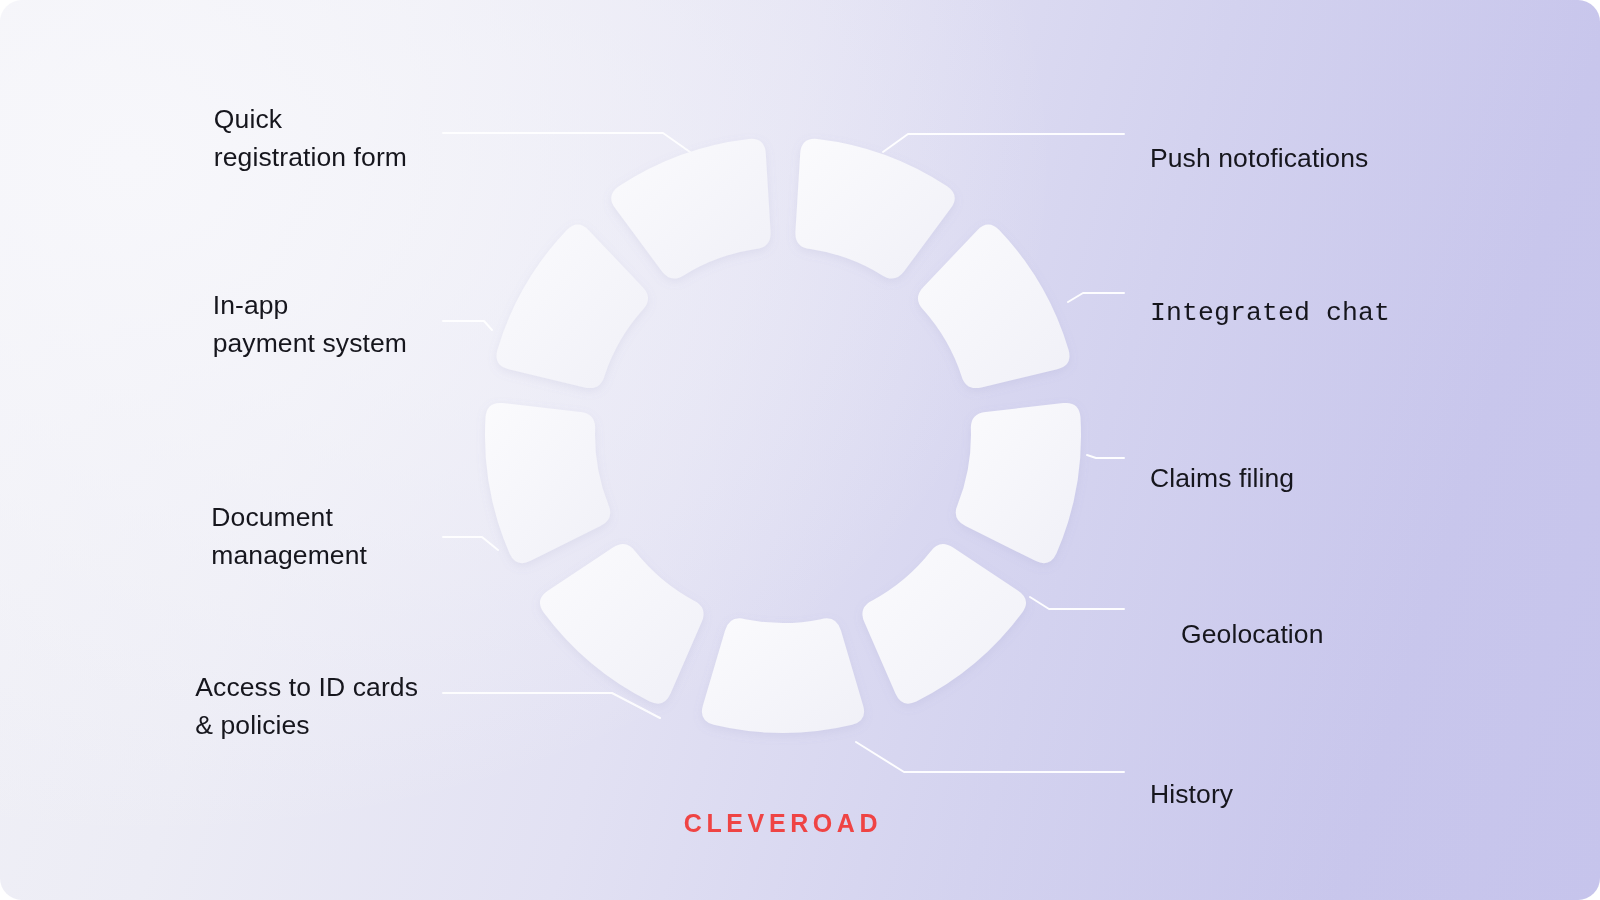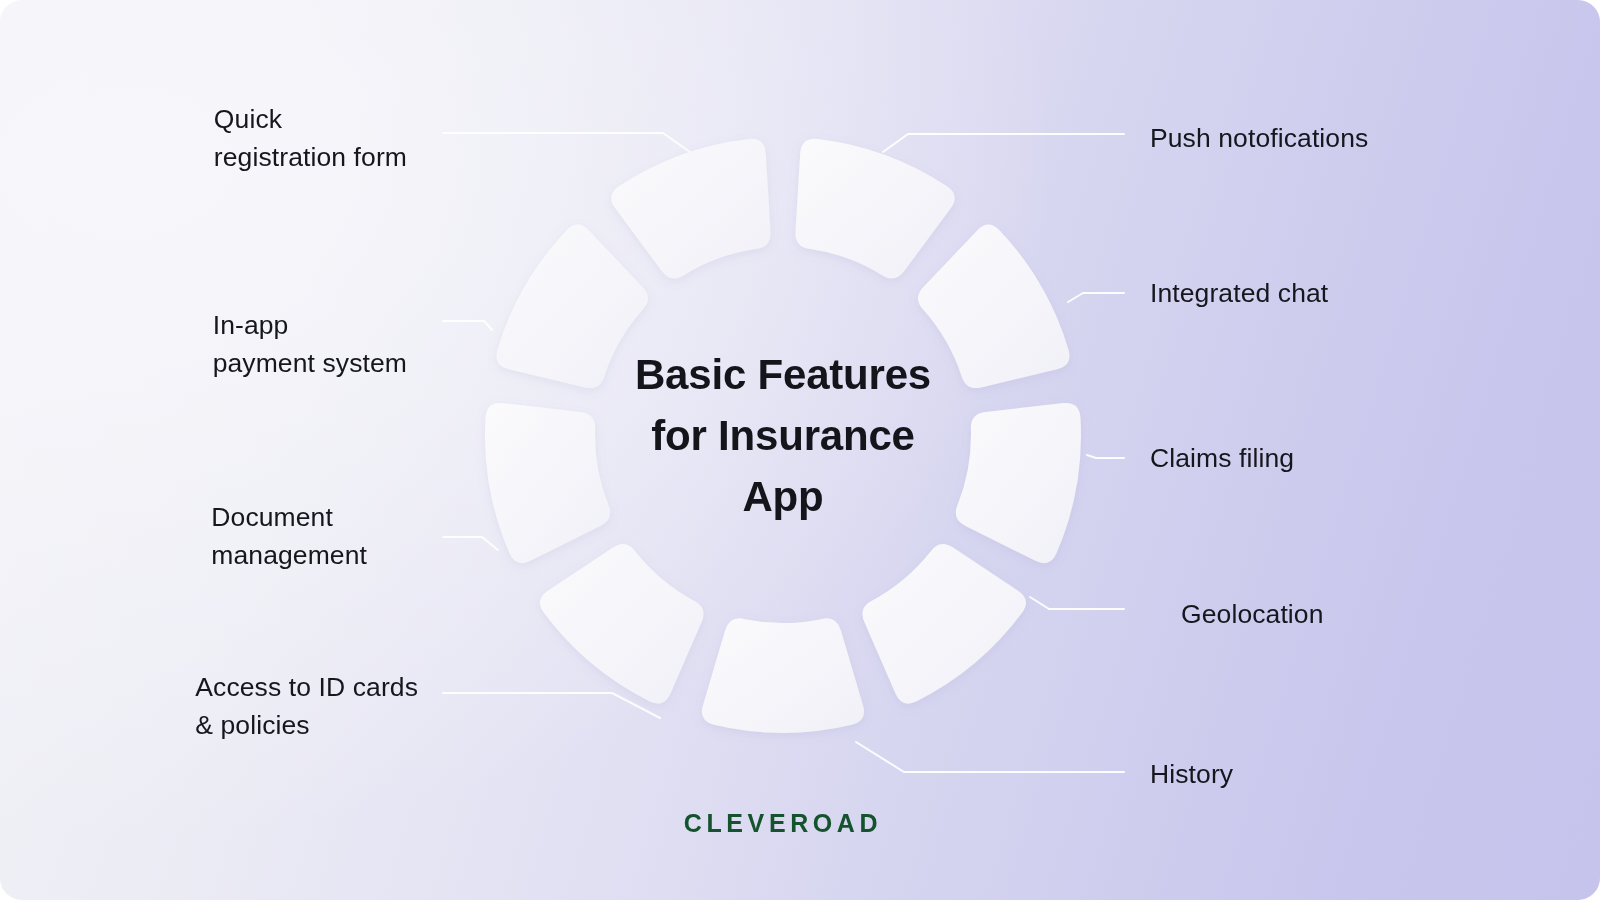--- a/index.html
+++ b/index.html
@@ -48,21 +48,21 @@
   .label {
     position: absolute;
     color: #16161d;
     font-size: 26.5px;
     line-height: 38px;
     letter-spacing: .1px;
     white-space: pre-line;
     font-weight: 400;
   }
   .label.left  { text-align: left; transform: translateY(-50%); }
-  .label.right { text-align: left;  transform: translateY(-50%); }
+  .label.right { text-align: left;  transform: translateY(-50%); margin-top: 20px; }
 
   
   #center-title {
     position: absolute;
     left: 783px;
     top: 435px;
     transform: translate(-50%, -50%);
     width: 420px;
     text-align: center;
     color: #14141b;
@@ -72,21 +72,21 @@
     letter-spacing: -.2px;
     white-space: pre-line;
   }
 
   
   #watermark {
     position: absolute;
     left: 783px;
     top: 823px;
     transform: translate(-50%, -50%);
-    color: #14532d;
+    color: #ef4444;
     font-size: 25px;
     font-weight: 700;
     letter-spacing: 4.6px;
   }
 </style>
 </head>
 <body>
 
 <div id="canvas">
   <div id="card"></div>
@@ -120,36 +120,33 @@
         <path d="M 1080.47 417.20 A 298 298 0 0 1 1056.44 553.46 Q 1049.69 567.97 1035.37 560.83 L 965.57 526.02 Q 951.25 518.89 957.77 504.28 A 188 188 0 0 0 970.92 429.67 Q 969.79 413.72 985.69 411.91 L 1063.19 403.08 Q 1079.08 401.27 1080.47 417.20 Z" fill="url(#segGrad)"></path>
         <path d="M 1022.31 612.58 A 298 298 0 0 1 916.32 701.51 Q 901.83 708.28 895.45 693.61 L 864.34 622.08 Q 857.96 607.41 872.35 600.41 A 188 188 0 0 0 930.38 551.71 Q 939.77 538.76 953.11 547.60 L 1018.16 590.65 Q 1031.50 599.48 1022.31 612.58 Z" fill="url(#segGrad)"></path>
         <path d="M 852.18 724.86 A 298 298 0 0 1 713.82 724.86 Q 698.36 720.73 702.91 705.39 L 725.06 630.60 Q 729.61 615.26 745.12 619.14 A 188 188 0 0 0 820.88 619.14 Q 836.39 615.26 840.94 630.60 L 863.09 705.39 Q 867.64 720.73 852.18 724.86 Z" fill="url(#segGrad)"></path>
         <path d="M 649.68 701.51 A 298 298 0 0 1 543.69 612.58 Q 534.50 599.48 547.84 590.65 L 612.89 547.60 Q 626.23 538.76 635.62 551.71 A 188 188 0 0 0 693.65 600.41 Q 708.04 607.41 701.66 622.08 L 670.55 693.61 Q 664.17 708.28 649.68 701.51 Z" fill="url(#segGrad)"></path>
         <path d="M 509.56 553.46 A 298 298 0 0 1 485.53 417.20 Q 486.92 401.27 502.81 403.08 L 580.31 411.91 Q 596.21 413.72 595.08 429.67 A 188 188 0 0 0 608.23 504.28 Q 614.75 518.89 600.43 526.02 L 530.63 560.83 Q 516.31 567.97 509.56 553.46 Z" fill="url(#segGrad)"></path>
         <path d="M 497.38 349.98 A 298 298 0 0 1 566.57 230.16 Q 577.87 218.84 588.88 230.44 L 642.58 287.02 Q 653.59 298.63 642.47 310.12 A 188 188 0 0 0 604.59 375.73 Q 600.19 391.11 584.64 387.38 L 508.79 369.17 Q 493.23 365.43 497.38 349.98 Z" fill="url(#segGrad)"></path>
         <path d="M 618.85 186.28 A 298 298 0 0 1 748.87 138.96 Q 764.81 137.56 765.78 153.53 L 770.55 231.38 Q 771.52 247.35 755.61 249.01 A 188 188 0 0 0 684.42 274.92 Q 671.17 283.87 661.66 271.01 L 615.26 208.31 Q 605.74 195.45 618.85 186.28 Z" fill="url(#segGrad)"></path>
       </g>
   </svg>
 
-  <div id="center-title">Basic Features
-for Insurance
-App</div>
 
   <div id="labels-left">
       <div class="label left" style="right: 1193px; top: 138px;">Quick
 registration form</div>
-      <div class="label left" style="right: 1193px; top: 324px; margin-top: 20px;">In-app
+      <div class="label left" style="right: 1193px; top: 324px;">In-app
 payment system</div>
       <div class="label left" style="right: 1233px; top: 536px;">Document
 management</div>
       <div class="label left" style="right: 1182px; top: 706px;">Access to ID cards
 &amp; policies</div>
     </div>
   <div id="labels-right">
       <div class="label right" style="left: 1150px; top: 138px;">Push notofications</div>
-      <div class="label right" style="left: 1150px; top: 293px;">Integrated chat</div>
+      <div class="label right" style="left: 1150px; top: 293px; font-family: Liberation Mono, monospace;">Integrated chat</div>
       <div class="label right" style="left: 1150px; top: 458px; text-align: right;">Claims filing</div>
       <div class="label right" style="left: 1181px; top: 614px;">Geolocation</div>
       <div class="label right" style="left: 1150px; top: 774px;">History</div>
     </div>
 
   <div id="watermark">CLEVEROAD</div>
 </div>
 
 </body></html>

